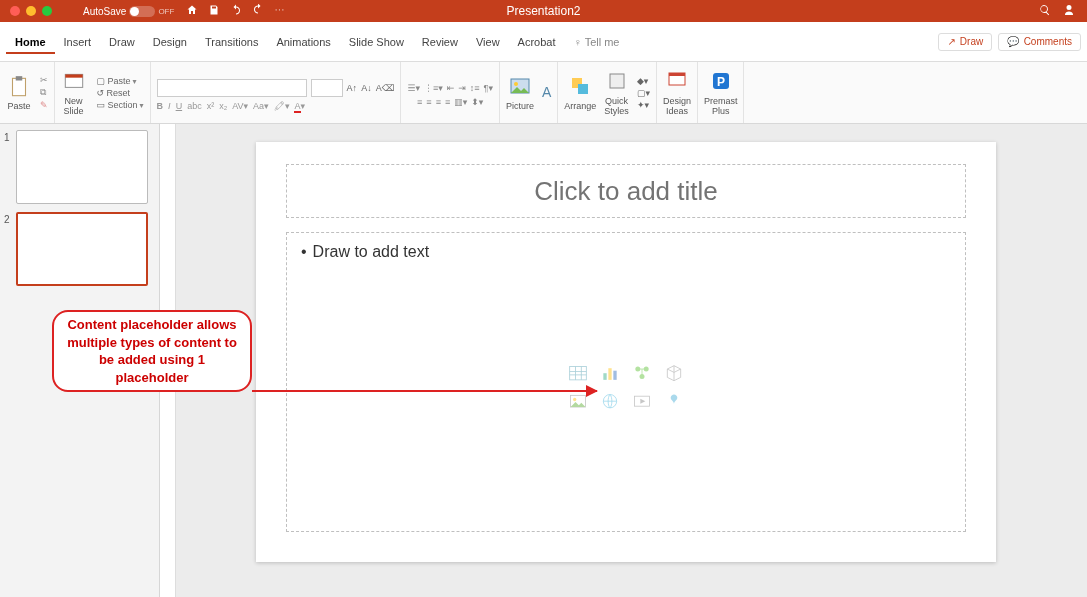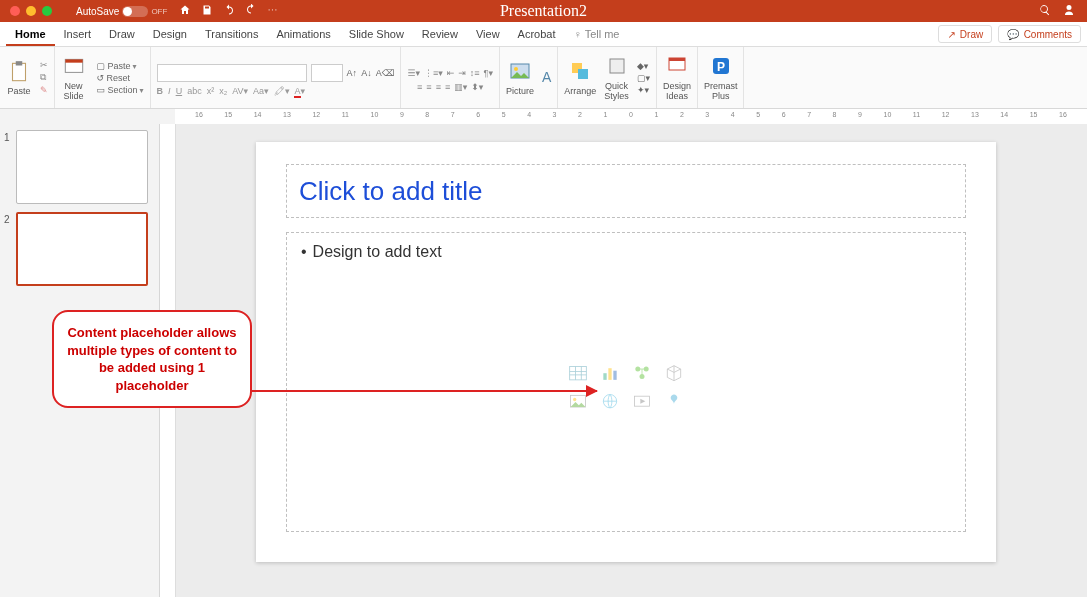--- a/index.html
+++ b/index.html
@@ -3,30 +3,30 @@
 <meta charset="utf-8">
 <style>
   * { box-sizing: border-box; margin: 0; padding: 0; font-family: -apple-system, "Segoe UI", Arial, sans-serif; }
   body { width: 1087px; height: 597px; background: #f3f3f3; overflow: hidden; position: relative; }
 
   
   .titlebar { height: 22px; background: #c43e1c; display: flex; align-items: center; color: #fff; font-size: 10px; position: relative; }
   .traffic { display: flex; gap: 6px; padding-left: 10px; }
   .traffic span { width: 10px; height: 10px; border-radius: 50%; display: inline-block; }
   .tl-red { background: #ff5e57; } .tl-yel { background: #ffbd2e; } .tl-grn { background: #28c940; }
-  .autosave { margin-left: 24px; display: flex; align-items: center; gap: 3px; }
+  .autosave { margin-left: 31px; display: flex; align-items: center; gap: 3px; }
   .autoswitch { width: 26px; height: 11px; background: rgba(255,255,255,.25); border-radius: 6px; position: relative; }
   .autoswitch::after { content:""; position:absolute; left:1px; top:1px; width:9px; height:9px; background:#fff; border-radius:50%; }
   .qat { margin-left: 12px; display: flex; gap: 10px; color: #fff; }
   .qat svg, .right-icons svg { width: 12px; height: 12px; fill: #fff; }
-  .doc-title { position: absolute; left: 50%; transform: translateX(-50%); font-size: 16px; color:#fff;font-family:Liberation Serif, serif; }
+  .doc-title { position: absolute; left: 50%; transform: translateX(-50%); font-size: 12px; color:#fff; }
   .right-icons { margin-left: auto; display: flex; gap: 12px; padding-right: 12px; }
 
   
-  .tabrow { height: 25px; background: #fff; display: flex; align-items: center; border-bottom: 1px solid #ddd; padding: 0 6px; font-size: 11px; }
+  .tabrow { height: 40px; background: #fff; display: flex; align-items: center; border-bottom: 1px solid #ddd; padding: 0 6px; font-size: 11px; }
   .tab { padding: 0 9px; height: 24px; line-height: 24px; color: #444; cursor: pointer; }
   .tab.active { font-weight: 700; color: #000; border-bottom: 2px solid #c43e1c; }
   .tab-spacer { flex: 1; }
   .share-btn, .comments-btn { height: 18px; display:flex; align-items:center; gap:4px; padding:0 8px; border:1px solid #ddd; border-radius:3px; font-size:10px; margin-left:6px; color:#c43e1c; cursor:pointer; }
   .comments-btn { color:#c43e1c; }
 
   
   .ribbon { height: 62px; background: #fafafa; border-bottom: 1px solid #d8d8d8; display: flex; align-items: stretch; font-size: 9px; color:#555; }
   .group { display: flex; flex-direction: column; align-items: center; justify-content: center; padding: 2px 6px; border-right: 1px solid #e3e3e3; }
   .group .icon-lg { width: 26px; height: 26px; display:flex; align-items:center; justify-content:center; }
@@ -49,29 +49,29 @@
   .thumb-pane { width: 160px; background:#f3f3f3; border-right:1px solid #d6d6d6; padding:6px 4px; }
   .thumb-wrap { display:flex; align-items:flex-start; margin-bottom:8px; }
   .thumb-num { width:12px; font-size:10px; color:#555; padding-top:2px; }
   .thumb { width:132px; height:74px; background:#fff; border:1px solid #bbb; border-radius:2px; }
   .thumb.selected { border:2px solid #c43e1c; }
 
   .ruler-v { width:16px; background:#fff; border-right:1px solid #ddd; position:relative; }
 
   .canvas-area { flex:1; position:relative; background:#ececec; overflow:hidden; }
   .slide { position:absolute; left:80px; top:18px; width:740px; height:420px; background:#fff; box-shadow:0 1px 4px rgba(0,0,0,.2); }
-  .ph-title { position:absolute; left:30px; top:22px; width:680px; height:54px; border:1px dashed #bfbfbf; display:flex; align-items:center; padding:0 12px; font-size:26px; color:#1d4ed8; }
+  .ph-title { position:absolute; left:30px; top:22px; width:680px; height:54px; border:1px dashed #bfbfbf; display:flex; align-items:center; padding:0 12px; font-size:26px; color:#737373;justify-content:center; }
   .ph-content { position:absolute; left:30px; top:90px; width:680px; height:300px; border:1px dashed #bfbfbf; padding:10px 14px; font-size:16px; color:#333; }
   .bullet { display:flex; gap:6px; }
   .content-icons { position:absolute; left:50%; top:50%; transform:translate(-50%,-40%); display:grid; grid-template-columns:repeat(4,28px); grid-template-rows:repeat(2,24px); gap:4px; opacity:.55; }
   .content-icons div { display:flex; align-items:center; justify-content:center; }
   .content-icons svg { width:22px; height:20px; }
 
   
-  .callout { position:absolute; left:52px; top:310px; width:200px; border:2.5px solid #d22; border-radius:16px; padding:12px 10px; background:#fff; text-align:center; font-weight:700; font-size:13px; color:#c00; line-height:1.35; z-index:5; }
+  .callout { position:absolute; left:52px; top:310px; width:200px; border:2.5px solid #d22; border-radius:16px; padding:4px 10px; background:#fff; text-align:center; font-weight:700; font-size:13px; color:#c00; line-height:1.35; z-index:5; }
   .arrow { position:absolute; left:252px; top:390px; width:345px; height:2px; background:#d22; z-index:5; }
   .arrow::after { content:""; position:absolute; right:-1px; top:-5px; border-left:12px solid #d22; border-top:6px solid transparent; border-bottom:6px solid transparent; }
 
   .chev { font-size:8px; color:#888; margin-left:2px; }
 </style>
 </head>
 <body>
 
 <div class="titlebar">
   <div class="traffic">
@@ -318,21 +318,21 @@
   </div>
 
   <div class="ruler-v"></div>
 
   <div class="canvas-area">
     <div class="slide">
       <div class="ph-title">
         <span>Click to add title</span>
       </div>
       <div class="ph-content">
-        <div class="bullet">• <span>Design to add text</span></div>
+        <div class="bullet">• <span>Draw to add text</span></div>
         <div class="content-icons">
           <div>
               <svg viewBox="0 0 24 24">
                 <rect x="2" y="4" width="20" height="16" fill="none" stroke="#6ab"></rect>
                 <line x1="2" y1="10" x2="22" y2="10" stroke="#6ab"></line>
                 <line x1="2" y1="14" x2="22" y2="14" stroke="#6ab"></line>
                 <line x1="9" y1="4" x2="9" y2="20" stroke="#6ab"></line>
                 <line x1="16" y1="4" x2="16" y2="20" stroke="#6ab"></line>
               </svg>
             </div>

